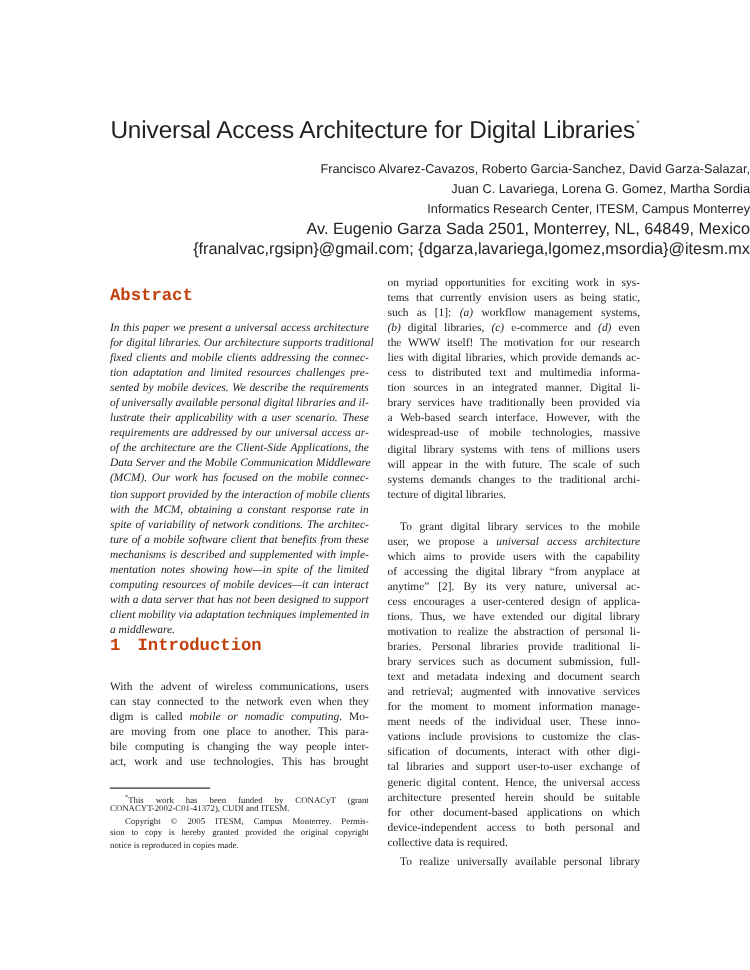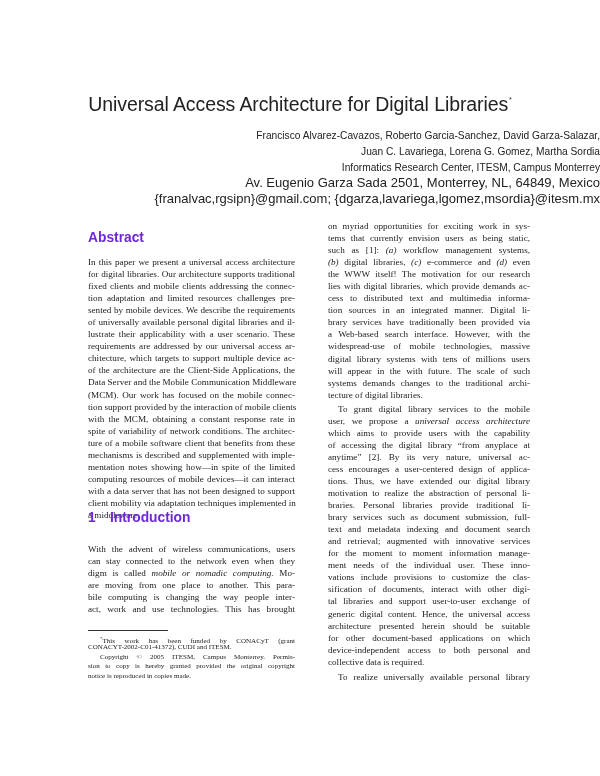--- a/index.html
+++ b/index.html
@@ -17,31 +17,31 @@
       position: absolute; left: 0; top: 128px; width: 600px; text-align: right;
       font-family: "Liberation Sans", sans-serif; font-size: 10.2px; line-height: 15.8px; color: #222;
     }
     .authors .addr { font-size: 13px; line-height: 15.6px; }
 
     .line { display: block; white-space: nowrap; text-align-last: justify; height: 12.05px; overflow: visible; }
     .line.last { text-align-last: left; }
     .line.indent { padding-left: 10px; }
 
     h2 {
-      margin: 0; position: absolute; font-family: Liberation Sans, sans-serif; font-weight: bold;
-      font-size: 13.8px; color: #6d28d9; white-space: nowrap;
+      margin: 0; position: absolute; font-family: Liberation Mono, monospace; font-weight: bold;
+      font-size: 13.8px; color: #c2410c; white-space: nowrap;
     }
     .abstract-h { left: 88px; top: 230px; }
     .intro-h { left: 88px; top: 510px; }
     .intro-h .num { display: inline-block; width: 22px; }
 
     .block { position: absolute; }
-    .abstract-body { left: 88px; top: 256px; width: 207px; }
+    .abstract-body { left: 88px; top: 256px; width: 207px; font-style: italic; }
     .intro-body { left: 88px; top: 543px; width: 207px; }
-    .right-body { left: 328px; top: 220px; width: 202px; }
+    .right-body { left: 310px; top: 220px; width: 202px; }
 
     .fn-rule { position: absolute; left: 88px; top: 630px; width: 80px; height: 0; border-top: 0.8px solid #333; }
     .footnote {
       position: absolute; left: 88px; top: 634px; width: 207px;
       font-family: "Liberation Serif", serif; font-size: 7.05px; line-height: 9.4px; color: #222;
     }
     .footnote .line { height: 9.4px; }
     .footnote .indent { padding-left: 12px; }
 
     .txt { font-family: "Liberation Serif", serif; font-size: 9.15px; line-height: 12.05px; color: #222; }
@@ -66,21 +66,20 @@
 
   <div class="block abstract-body txt">
     <span class="line">In this paper we present a universal access architecture</span>
     <span class="line">for digital libraries. Our architecture supports traditional</span>
     <span class="line">fixed clients and mobile clients addressing the connec-</span>
     <span class="line">tion adaptation and limited resources challenges pre-</span>
     <span class="line">sented by mobile devices. We describe the requirements</span>
     <span class="line">of universally available personal digital libraries and il-</span>
     <span class="line">lustrate their applicability with a user scenario.  These</span>
     <span class="line">requirements are addressed by our universal access ar-</span>
-    <span class="line">chitecture, which targets to support multiple device ac-</span>
     <span class="line">of the architecture are the Client-Side Applications, the</span>
     <span class="line">Data Server and the Mobile Communication Middleware</span>
     <span class="line">(MCM). Our work has focused on the mobile connec-</span>
     <span class="line">tion support provided by the interaction of mobile clients</span>
     <span class="line">with the MCM, obtaining a constant response rate in</span>
     <span class="line">spite of variability of network conditions.  The architec-</span>
     <span class="line">ture of a mobile software client that benefits from these</span>
     <span class="line">mechanisms is described and supplemented with imple-</span>
     <span class="line">mentation notes showing how—in spite of the limited</span>
     <span class="line">computing resources of mobile devices—it can interact</span>
@@ -118,21 +117,21 @@
     <span class="line">lies with digital libraries, which provide demands ac-</span>
     <span class="line">cess to distributed text and multimedia informa-</span>
     <span class="line">tion sources in an integrated manner.  Digital li-</span>
     <span class="line">brary services have traditionally been provided via</span>
     <span class="line">a Web-based search interface.  However, with the</span>
     <span class="line">widespread-use of mobile technologies, massive</span>
     <span class="line">digital library systems with tens of millions users</span>
     <span class="line">will appear in the with future.  The scale of such</span>
     <span class="line">systems demands changes to the traditional archi-</span>
     <span class="line last">tecture of digital libraries.</span>
-    <span class="line indent" style="margin-top:2px">To grant digital library services to the mobile</span>
+    <span class="line indent" style="margin-top:14px">To grant digital library services to the mobile</span>
     <span class="line"><span>user, we propose a </span><em>universal access architecture</em></span>
     <span class="line">which aims to provide users with the capability</span>
     <span class="line">of accessing the digital library “from anyplace at</span>
     <span class="line">anytime” [2].  By its very nature, universal ac-</span>
     <span class="line">cess encourages a user-centered design of applica-</span>
     <span class="line">tions.  Thus, we have extended our digital library</span>
     <span class="line">motivation to realize the abstraction of personal li-</span>
     <span class="line">braries.  Personal libraries provide traditional li-</span>
     <span class="line">brary services such as document submission, full-</span>
     <span class="line">text and metadata indexing and document search</span>

